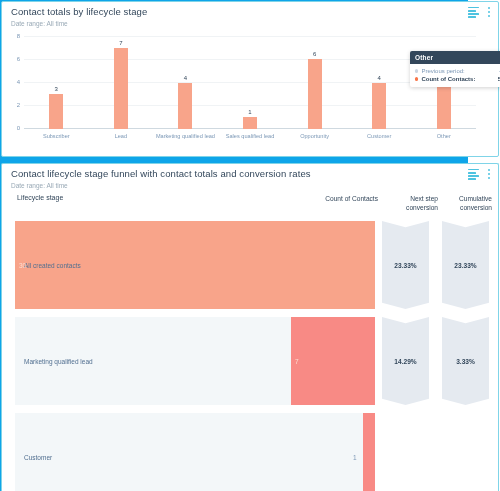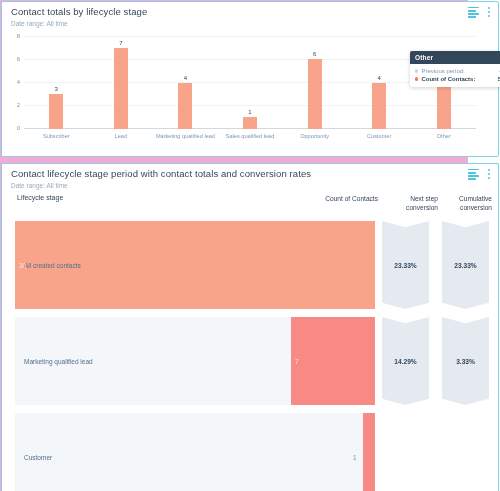--- a/index.html
+++ b/index.html
@@ -2,21 +2,21 @@
 <html><head>
 <meta charset="utf-8">
 <style>
   * { box-sizing: border-box; margin: 0; padding: 0; }
   html, body {
     width: 500px; height: 491px;
     background: #ffffff;
     font-family: "Liberation Sans", sans-serif;
     overflow: hidden;
   }
-  .page { position: relative; width: 468px; height: 491px; background: #f9a8d4; }
+  .page { position: relative; width: 468px; height: 491px; background: #0ea5e9; }
 
   
   .card {
     position: absolute;
     left: 1px;
     background: #ffffff;
     border: 1px solid #7fd4e8;
     border-radius: 2px;
   }
   #card-bar   { top: 1px;   width: 498px; height: 156px; }
@@ -233,21 +233,21 @@
           <span class="tt-label">Count of Contacts:</span>
           <span class="tt-val">5</span>
         </div>
       </div>
     </div>
   </div>
 
   <div class="card" id="card-funnel">
 
     <div class="card-head">
-      <div class="card-title">Contact lifecycle stage period with contact totals and conversion rates</div>
+      <div class="card-title">Contact lifecycle stage funnel with contact totals and conversion rates</div>
       <div class="card-sub">Date range: All time</div>
       <div class="card-actions">
         <span class="icon-tableview">
             <i></i>
             <i></i>
             <i></i>
             <i></i>
           </span>
         <span class="icon-kebab">
             <i></i>

